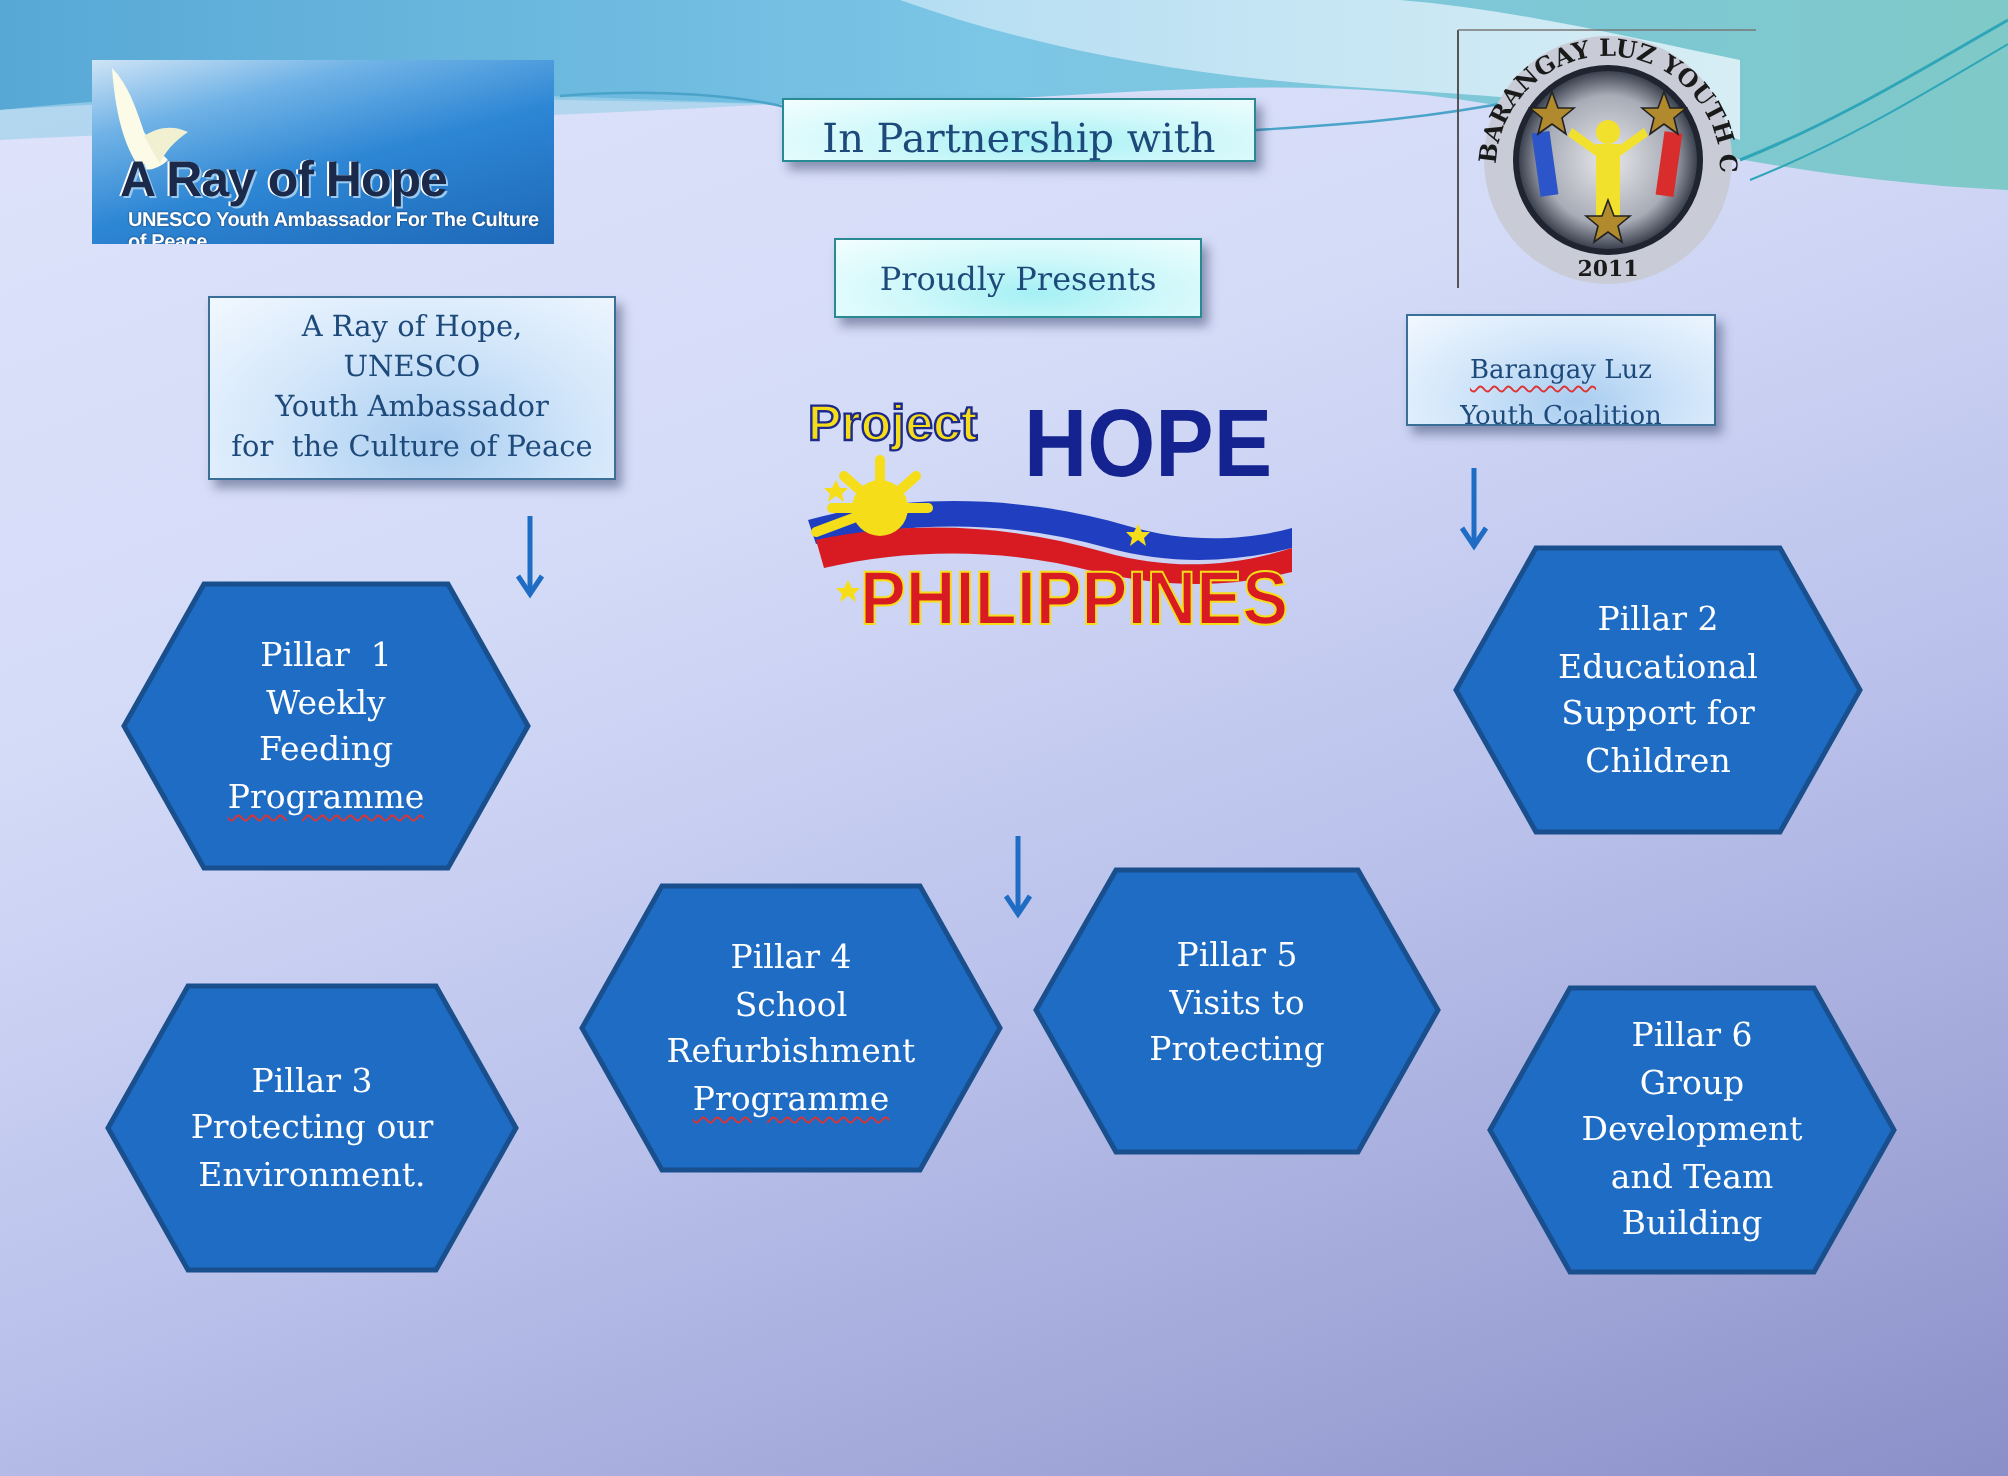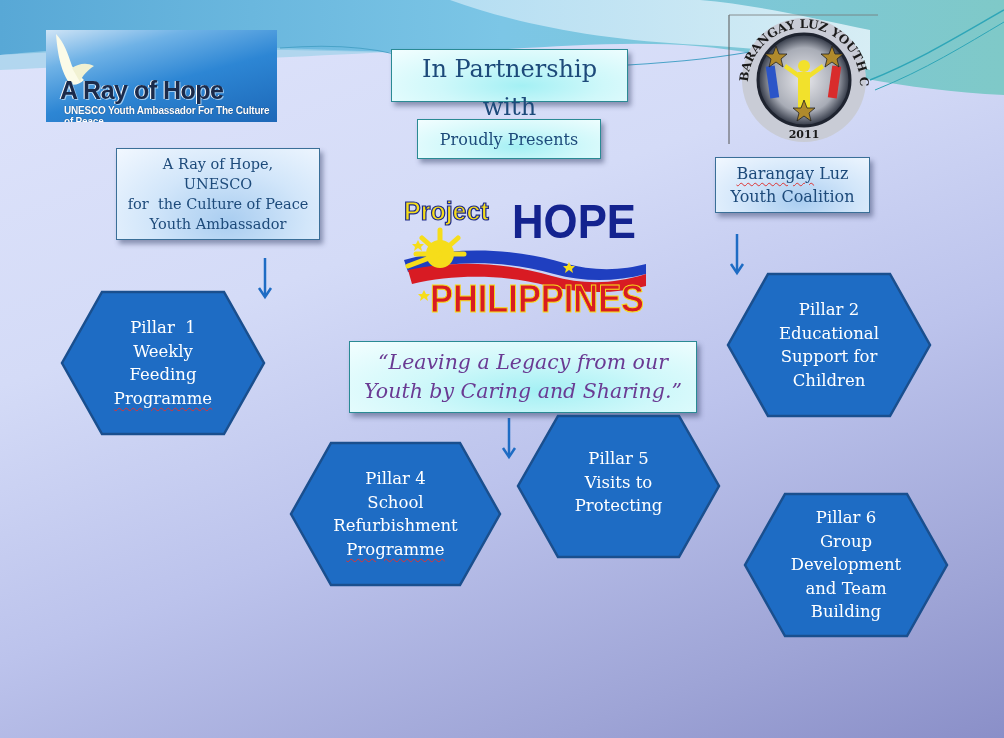--- a/index.html
+++ b/index.html
@@ -34,45 +34,45 @@
   .logo-coalition {
     position: absolute; left: 728px; top: 14px; width: 152px; height: 132px;
   }
 
   .textbox {
     position: absolute; text-align: center; color: #1d4a7a;
     border: 1px solid #2a8a94;
     box-shadow: 3px 4px 5px rgba(40,50,90,0.45);
   }
   .tb-cyan { background: radial-gradient(ellipse at 55% 70%, #a4f0f4 0%, #cff8fa 45%, #f3feff 100%); }
-  .tb-blue { background: radial-gradient(ellipse at 55% 80%, #a9cdf0 0%, #d2e6fa 50%, #f2f8ff 100%); border-color: #3a6f98; margin-left: 12px; }
-
-  .tb-partnership { left: 391px; top: 49px; width: 237px; height: 53px; font-size: 24px; line-height: 38px; }
+  .tb-blue { background: radial-gradient(ellipse at 55% 80%, #a9cdf0 0%, #d2e6fa 50%, #f2f8ff 100%); border-color: #3a6f98; }
+
+  .tb-partnership { left: 391px; top: 49px; width: 237px; height: 32px; font-size: 20px; line-height: 38px; }
   .tb-presents { left: 417px; top: 119px; width: 184px; height: 40px; font-size: 16px; line-height: 40px; }
   .tb-rayofhope { left: 104px; top: 148px; width: 204px; height: 92px; font-size: 14.5px; line-height: 20px; padding-top: 5px; }
-  .tb-barangay { left: 703px; top: 157px; width: 155px; height: 56px; font-size: 16px; line-height: 23px; padding-top: 4px; }
+  .tb-barangay { left: 703px; top: 157px; width: 155px; height: 56px; font-size: 13px; line-height: 23px; padding-top: 16px; }
   .tb-legacy { left: 349px; top: 341px; width: 348px; height: 72px; font-size: 20.5px; line-height: 29px; padding-top: 6px; font-style: italic; color: #6a3a93; }
   .tb-support { left: 315px; top: 653px; width: 388px; height: 40px; font-size: 20.5px; line-height: 40px; font-style: italic; color: #6a3a93; }
 
   .spell { text-decoration: underline wavy #d33; text-decoration-thickness: 1px; text-underline-offset: 3px; }
 
   .hex {
     position: absolute;
   }
   .hex svg { position: absolute; left: 0; top: 0; }
   .hex .hex-text {
     position: absolute; left: 0; top: 0; width: 100%; height: 100%;
     display: flex; flex-direction: column; justify-content: center; align-items: center;
     color: #ffffff; text-align: left; font-size: 16.5px; line-height: 23.5px;
   }
   .hex1 { left: 60px; top: 290px; width: 206px; height: 146px; }
   .hex2 { left: 726px; top: 272px; width: 206px; height: 146px; }
   .hex3 { left: 52px; top: 491px; width: 208px; height: 146px; }
   .hex4 { left: 289px; top: 441px; width: 213px; height: 146px; }
-  .hex5 { left: 516px; top: 414px; width: 205px; height: 145px; }
+  .hex5 { left: 516px; top: 433px; width: 205px; height: 145px; }
   .hex6 { left: 743px; top: 492px; width: 206px; height: 146px; }
 
   .arrow { position: absolute; width: 16px; height: 44px; }
 
   .project-hope { position: absolute; left: 394px; top: 188px; width: 258px; height: 130px; }
 </style>
 </head>
 <body>
 
 <div class="slide">
@@ -135,22 +135,22 @@
     <polygon points="104,32 107,40 115,40 109,45 111,53 104,48 97,53 99,45 93,40 101,40" fill="#b08a2c" stroke="#222" stroke-width="0.8"></polygon>
     <polygon points="76,86 79,94 87,94 81,99 83,107 76,102 69,107 71,99 65,94 73,94" fill="#b08a2c" stroke="#222" stroke-width="0.8"></polygon>
   </svg>
 
   <div class="textbox tb-cyan tb-partnership">In Partnership with</div>
   <div class="textbox tb-cyan tb-presents">Proudly Presents</div>
 
   <div class="textbox tb-blue tb-rayofhope">
     <div>A Ray of Hope,</div>
     <div>UNESCO</div>
+    <div>Youth Ambassador</div>
     <div style="white-space:pre;">for  the Culture of Peace</div>
-    <div>Youth Ambassador</div>
   </div>
 
   <div class="textbox tb-blue tb-barangay">
     <div><span class="spell">Barangay</span><span> Luz</span></div>
     <div>Youth Coalition</div>
   </div>
 
   <svg class="project-hope" viewBox="0 0 258 130" width="258" height="130">
     <text x="10" y="32" font-family="Liberation Sans, sans-serif" font-weight="bold" font-size="25" fill="#f6dd1a" stroke="#1e2a8a" stroke-width="1.2">Project</text>
     <text x="118" y="50" font-family="Liberation Sans, sans-serif" font-weight="bold" font-size="48" fill="#14238f" textLength="124" lengthAdjust="spacingAndGlyphs">HOPE</text>
@@ -179,24 +179,20 @@
   </svg>
   <svg class="arrow" style="left:729px; top:232px;" viewBox="0 0 16 44">
     <line x1="8" y1="2" x2="8" y2="40" stroke="#1e6cc4" stroke-width="2.5"></line>
     <polyline points="2,32 8,41 14,32" fill="none" stroke="#1e6cc4" stroke-width="2.5"></polyline>
   </svg>
   <svg class="arrow" style="left:501px; top:416px;" viewBox="0 0 16 44">
     <line x1="8" y1="2" x2="8" y2="40" stroke="#1e6cc4" stroke-width="2.5"></line>
     <polyline points="2,32 8,41 14,32" fill="none" stroke="#1e6cc4" stroke-width="2.5"></polyline>
   </svg>
 
-  <div class="textbox tb-cyan tb-legacy">
-    <div>“Leaving a Legacy from our</div>
-    <div>Youth by Caring and Sharing.”</div>
-  </div>
 
   <div class="hex hex1">
     <svg width="206" height="146" viewBox="0 0 206 146">
       <polygon points="42,2 164,2 204,73 164,144 42,144 2,73" fill="#1e6cc4" stroke="#1a4f8e" stroke-width="2.5"></polygon>
     </svg>
     <div class="hex-text">
       <div style="white-space:pre;">Pillar  1</div>
       <div>Weekly</div>
       <div>Feeding</div>
       <div class="spell">Programme</div>
@@ -208,20 +204,30 @@
       <polygon points="42,2 164,2 204,73 164,144 42,144 2,73" fill="#1e6cc4" stroke="#1a4f8e" stroke-width="2.5"></polygon>
     </svg>
     <div class="hex-text">
       <div>Pillar 2</div>
       <div>Educational</div>
       <div>Support for</div>
       <div>Children</div>
     </div>
   </div>
 
+  <div class="hex hex3">
+    <svg width="208" height="146" viewBox="0 0 208 146">
+      <polygon points="42,2 166,2 206,73 166,144 42,144 2,73" fill="#1e6cc4" stroke="#1a4f8e" stroke-width="2.5"></polygon>
+    </svg>
+    <div class="hex-text">
+      <div>Pillar 3</div>
+      <div>Protecting our</div>
+      <div>Environment.</div>
+    </div>
+  </div>
 
   <div class="hex hex4">
     <svg width="213" height="146" viewBox="0 0 213 146">
       <polygon points="42,2 171,2 211,73 171,144 42,144 2,73" fill="#1e6cc4" stroke="#1a4f8e" stroke-width="2.5"></polygon>
     </svg>
     <div class="hex-text">
       <div>Pillar 4</div>
       <div>School</div>
       <div>Refurbishment</div>
       <div class="spell">Programme</div>

